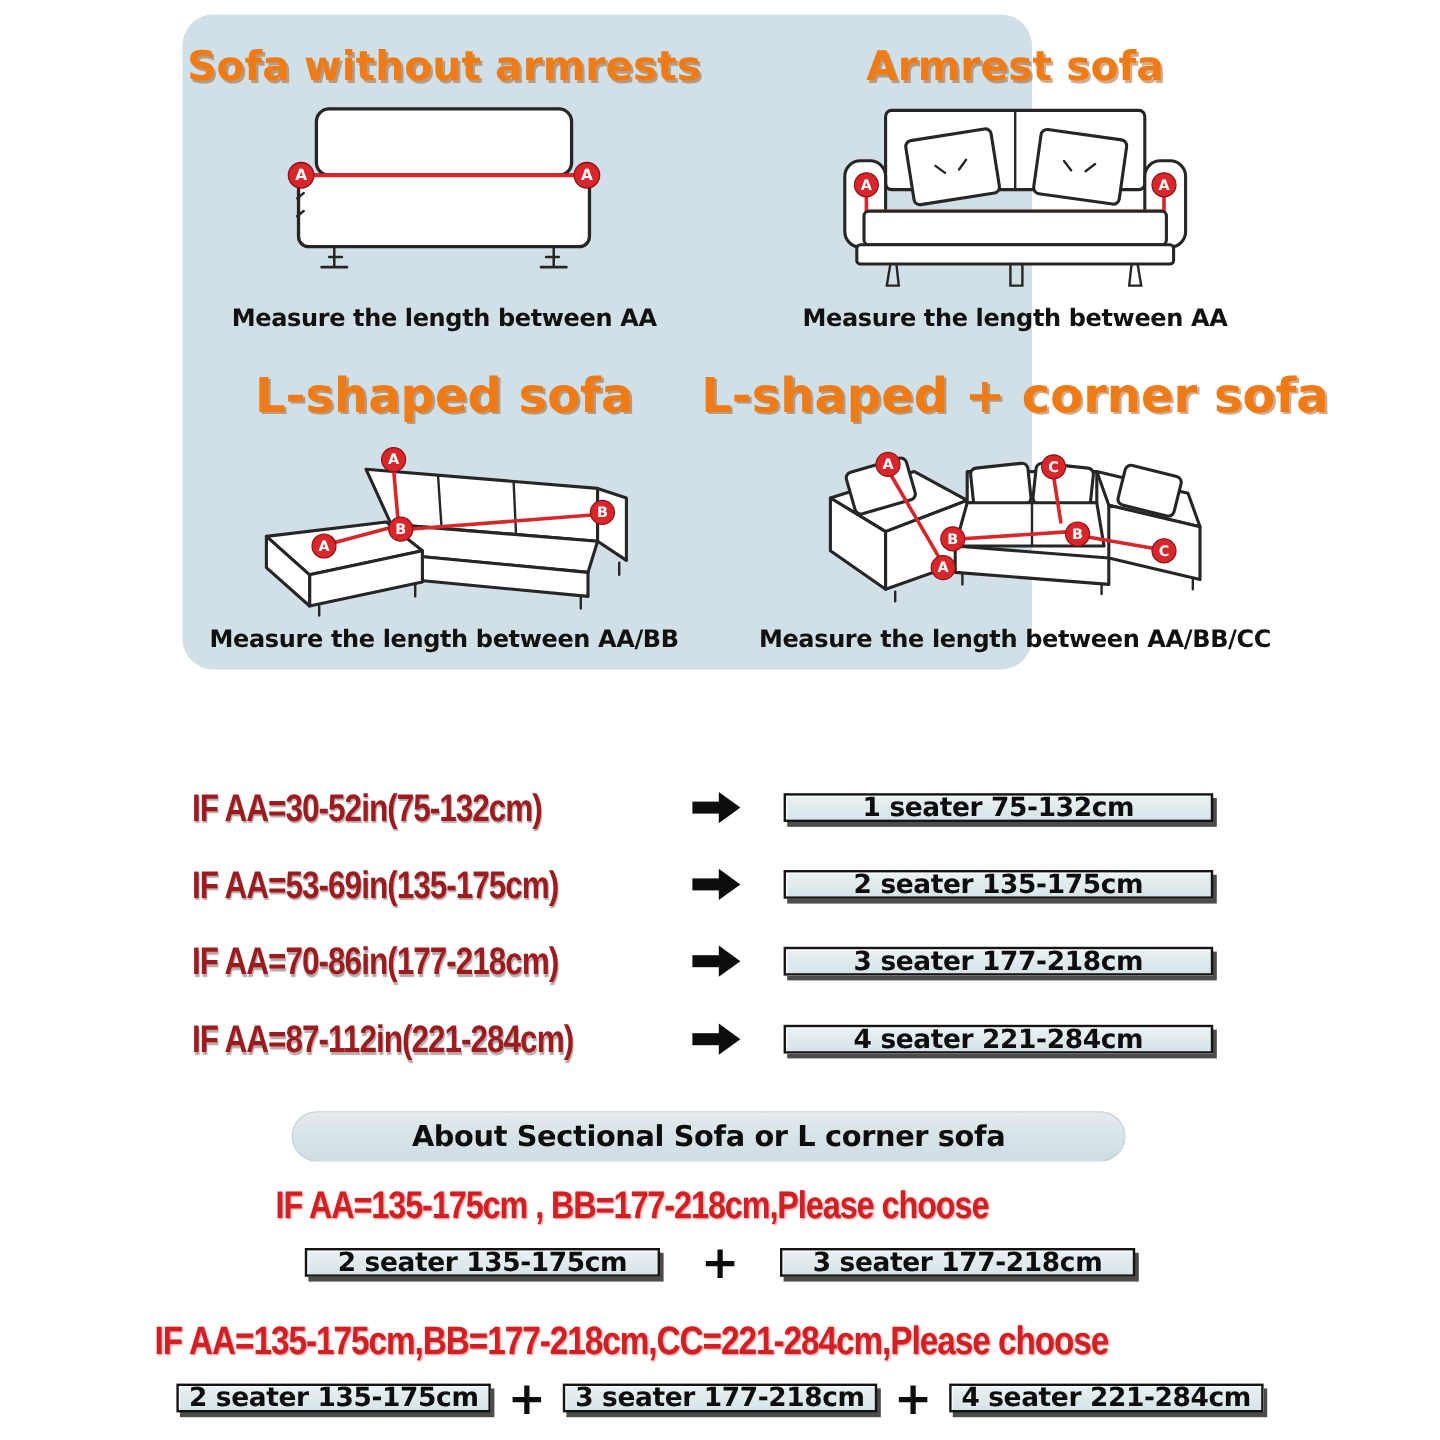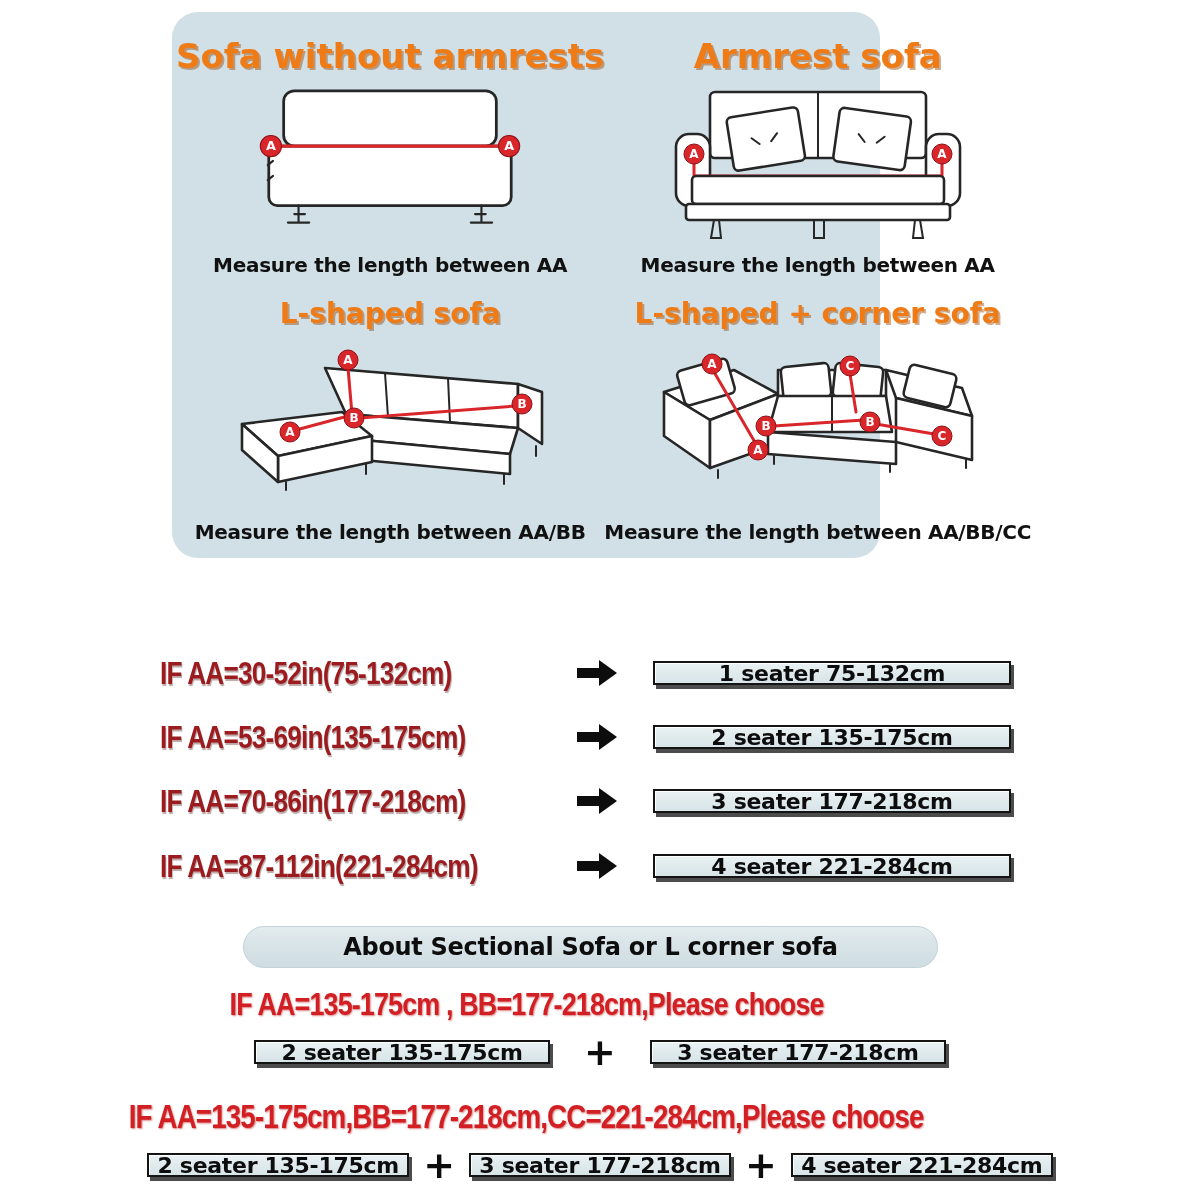--- a/index.html
+++ b/index.html
@@ -5,28 +5,28 @@
   :root{
     --panel:#d0e0e6; --pill:#d9e4e8; --box:#dde9ed;
     --orange:#ee7b16; --darkred:#9b1b1f; --brightred:#d11f23;
     --marker:#d8262b; --ink:#1c1c1c;
   }
   html,body{margin:0;padding:0;background:#fff;}
   .canvas{position:relative;width:1200px;height:1200px;background:#ffffff;
           font-family:"DejaVu Sans",sans-serif;overflow:hidden;}
 
   
-  .panel{position:absolute;left:172px;top:12px;width:708px;height:546px;
+  .panel{position:absolute;left:152px;top:12px;width:708px;height:546px;
          background:var(--panel);border-radius:26px;
          display:grid;grid-template-columns:1fr 1fr;grid-template-rows:1fr 1fr;
          padding:6px 4px;box-sizing:border-box;}
   .card{display:flex;flex-direction:column;align-items:center;}
   .card .title{margin:18px 0 2px;font-size:34px;font-weight:bold;color:var(--orange);
          letter-spacing:0; text-shadow:2px 2px 0 rgba(150,70,8,.45);white-space:nowrap;}
-  .card.row2 .title{margin-top:12px;font-size:28px;}
+  .card.row2 .title{margin-top:22px;font-size:40px;}
   .card svg{display:block;}
   .caption{margin-top:auto;margin-bottom:8px;font-size:20px;font-weight:bold;color:#111;
            letter-spacing:-0.3px;white-space:nowrap;}
 
   svg .ln{fill:#fff;stroke:#262626;stroke-width:2.6;stroke-linejoin:round;stroke-linecap:round;}
   svg .thin{fill:none;stroke:#262626;stroke-width:2;stroke-linecap:round;}
   svg .red{fill:none;stroke:var(--marker);stroke-width:3;stroke-linecap:round;}
   svg .mk{fill:var(--marker);stroke:#8e1216;stroke-width:1;}
   svg text{font-family:"DejaVu Sans",sans-serif;font-weight:bold;fill:#fff;font-size:12px;
            text-anchor:middle;}

